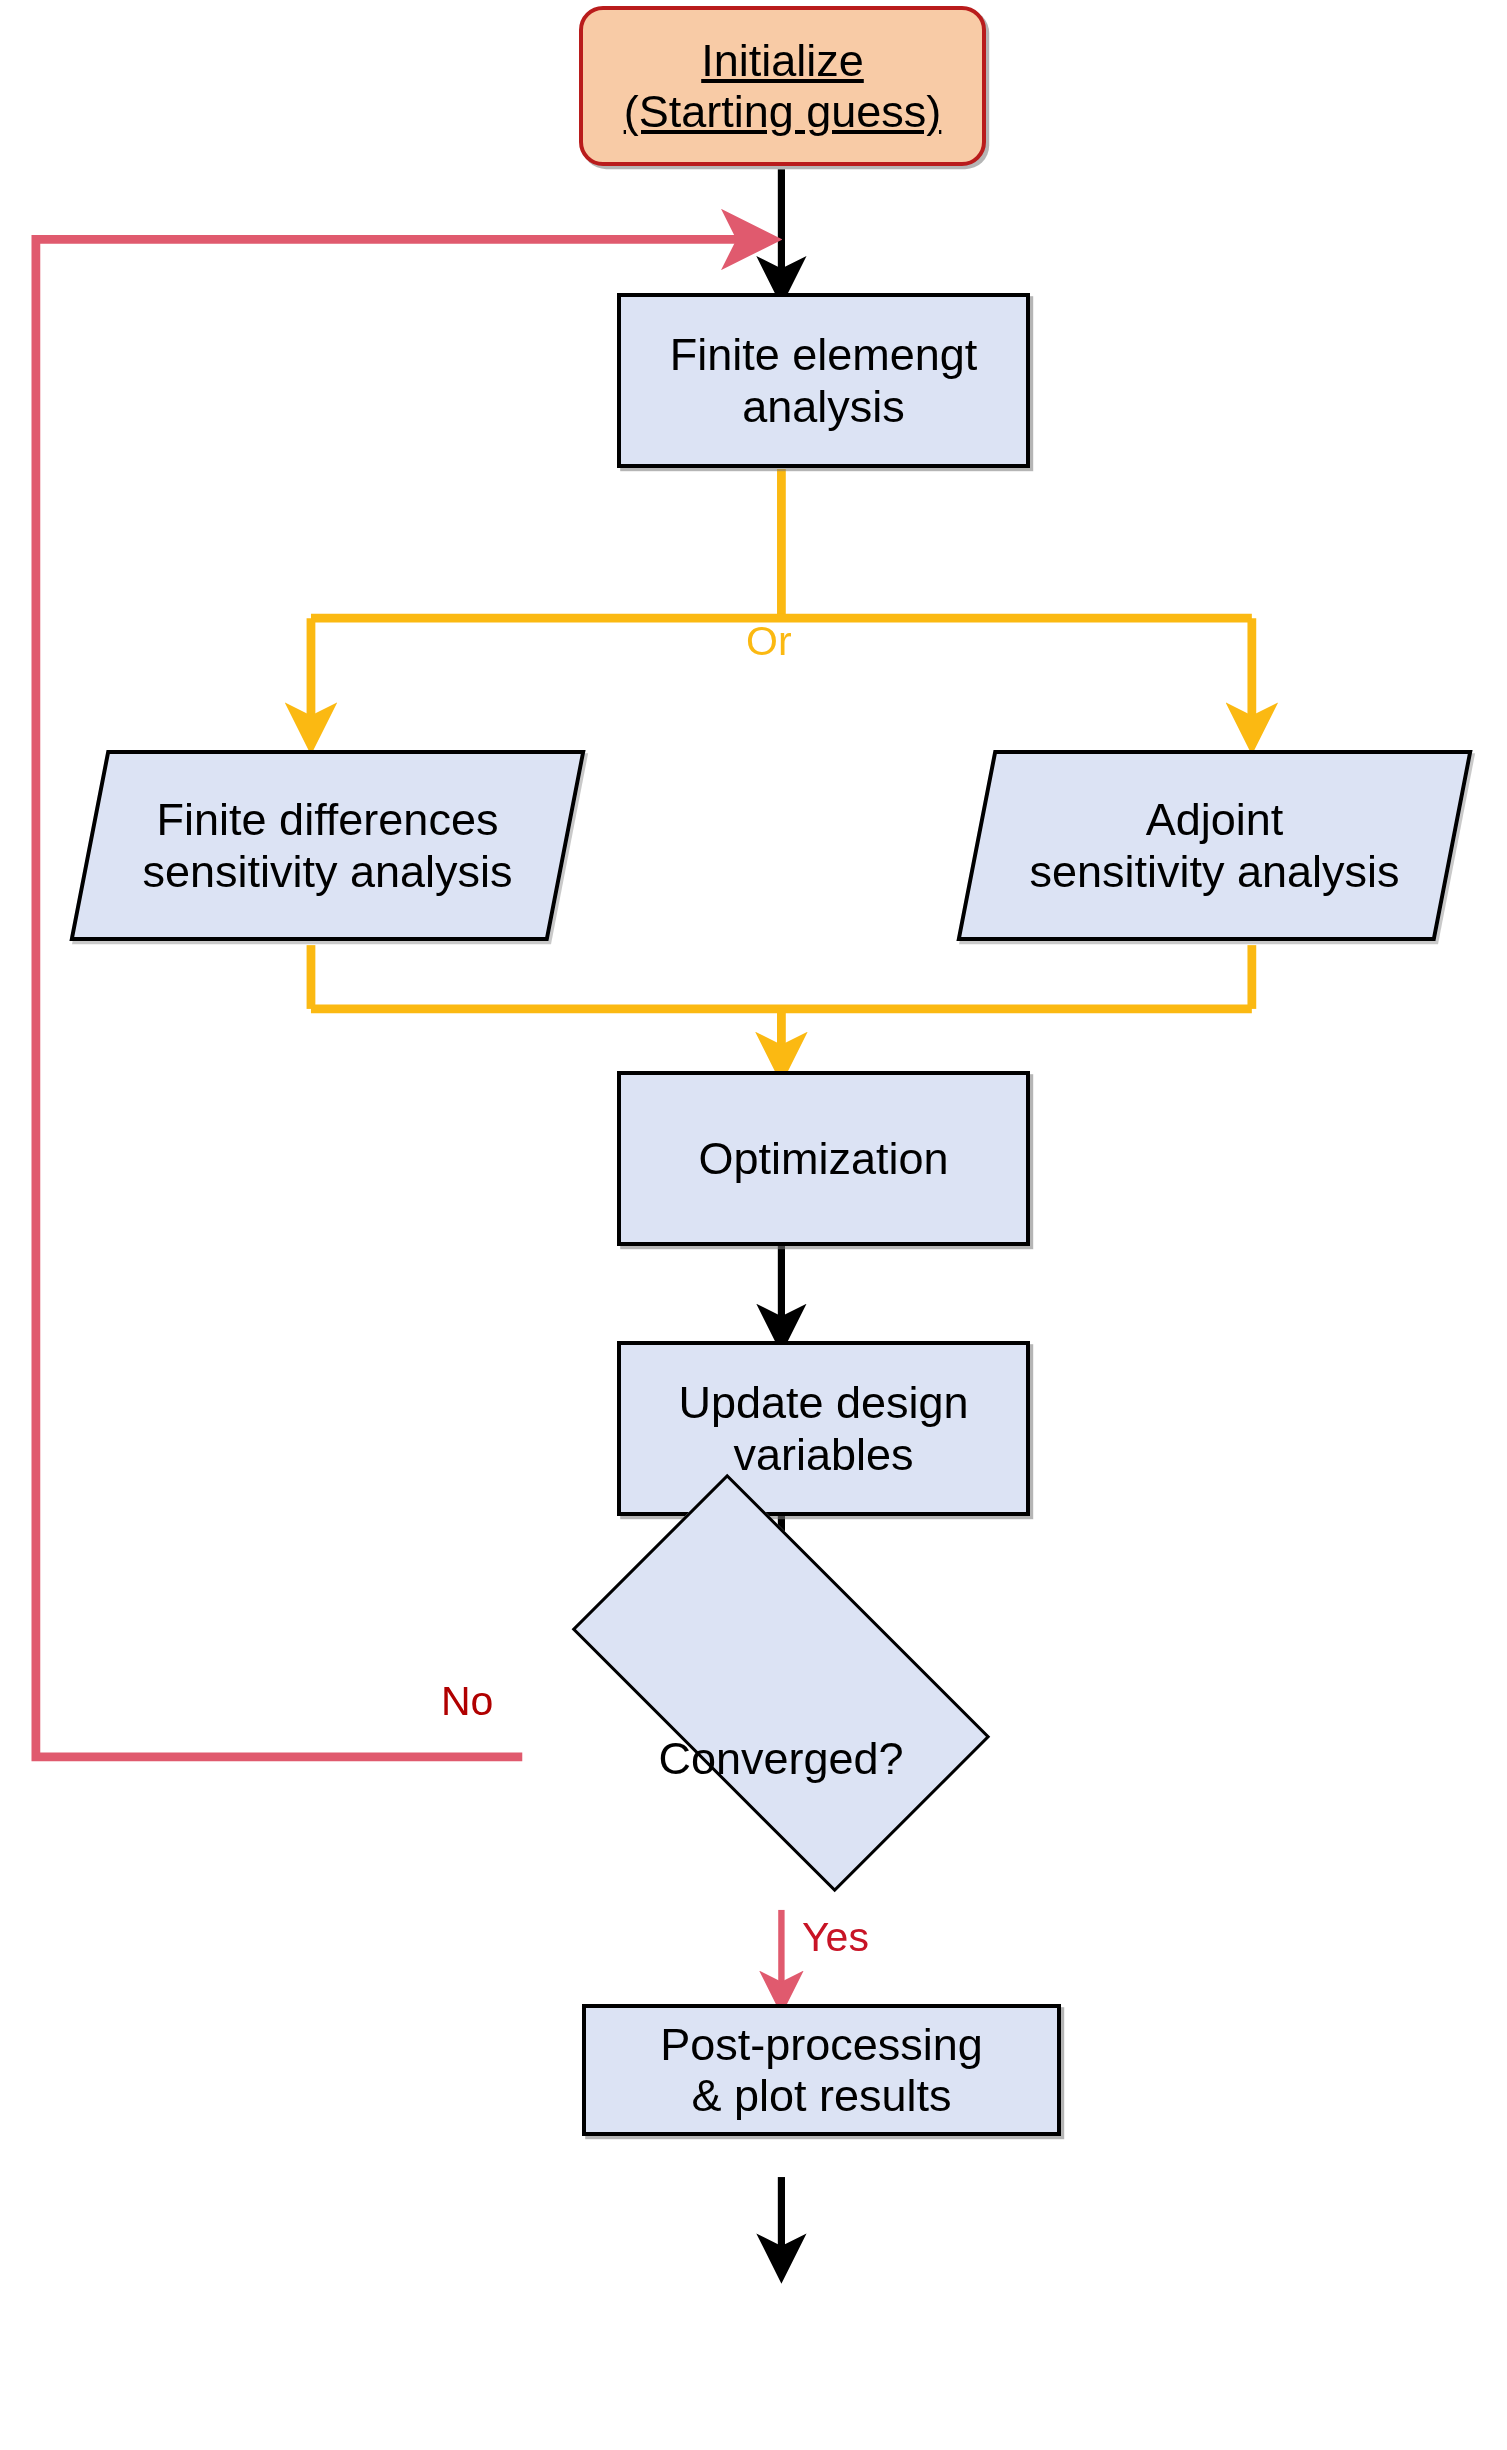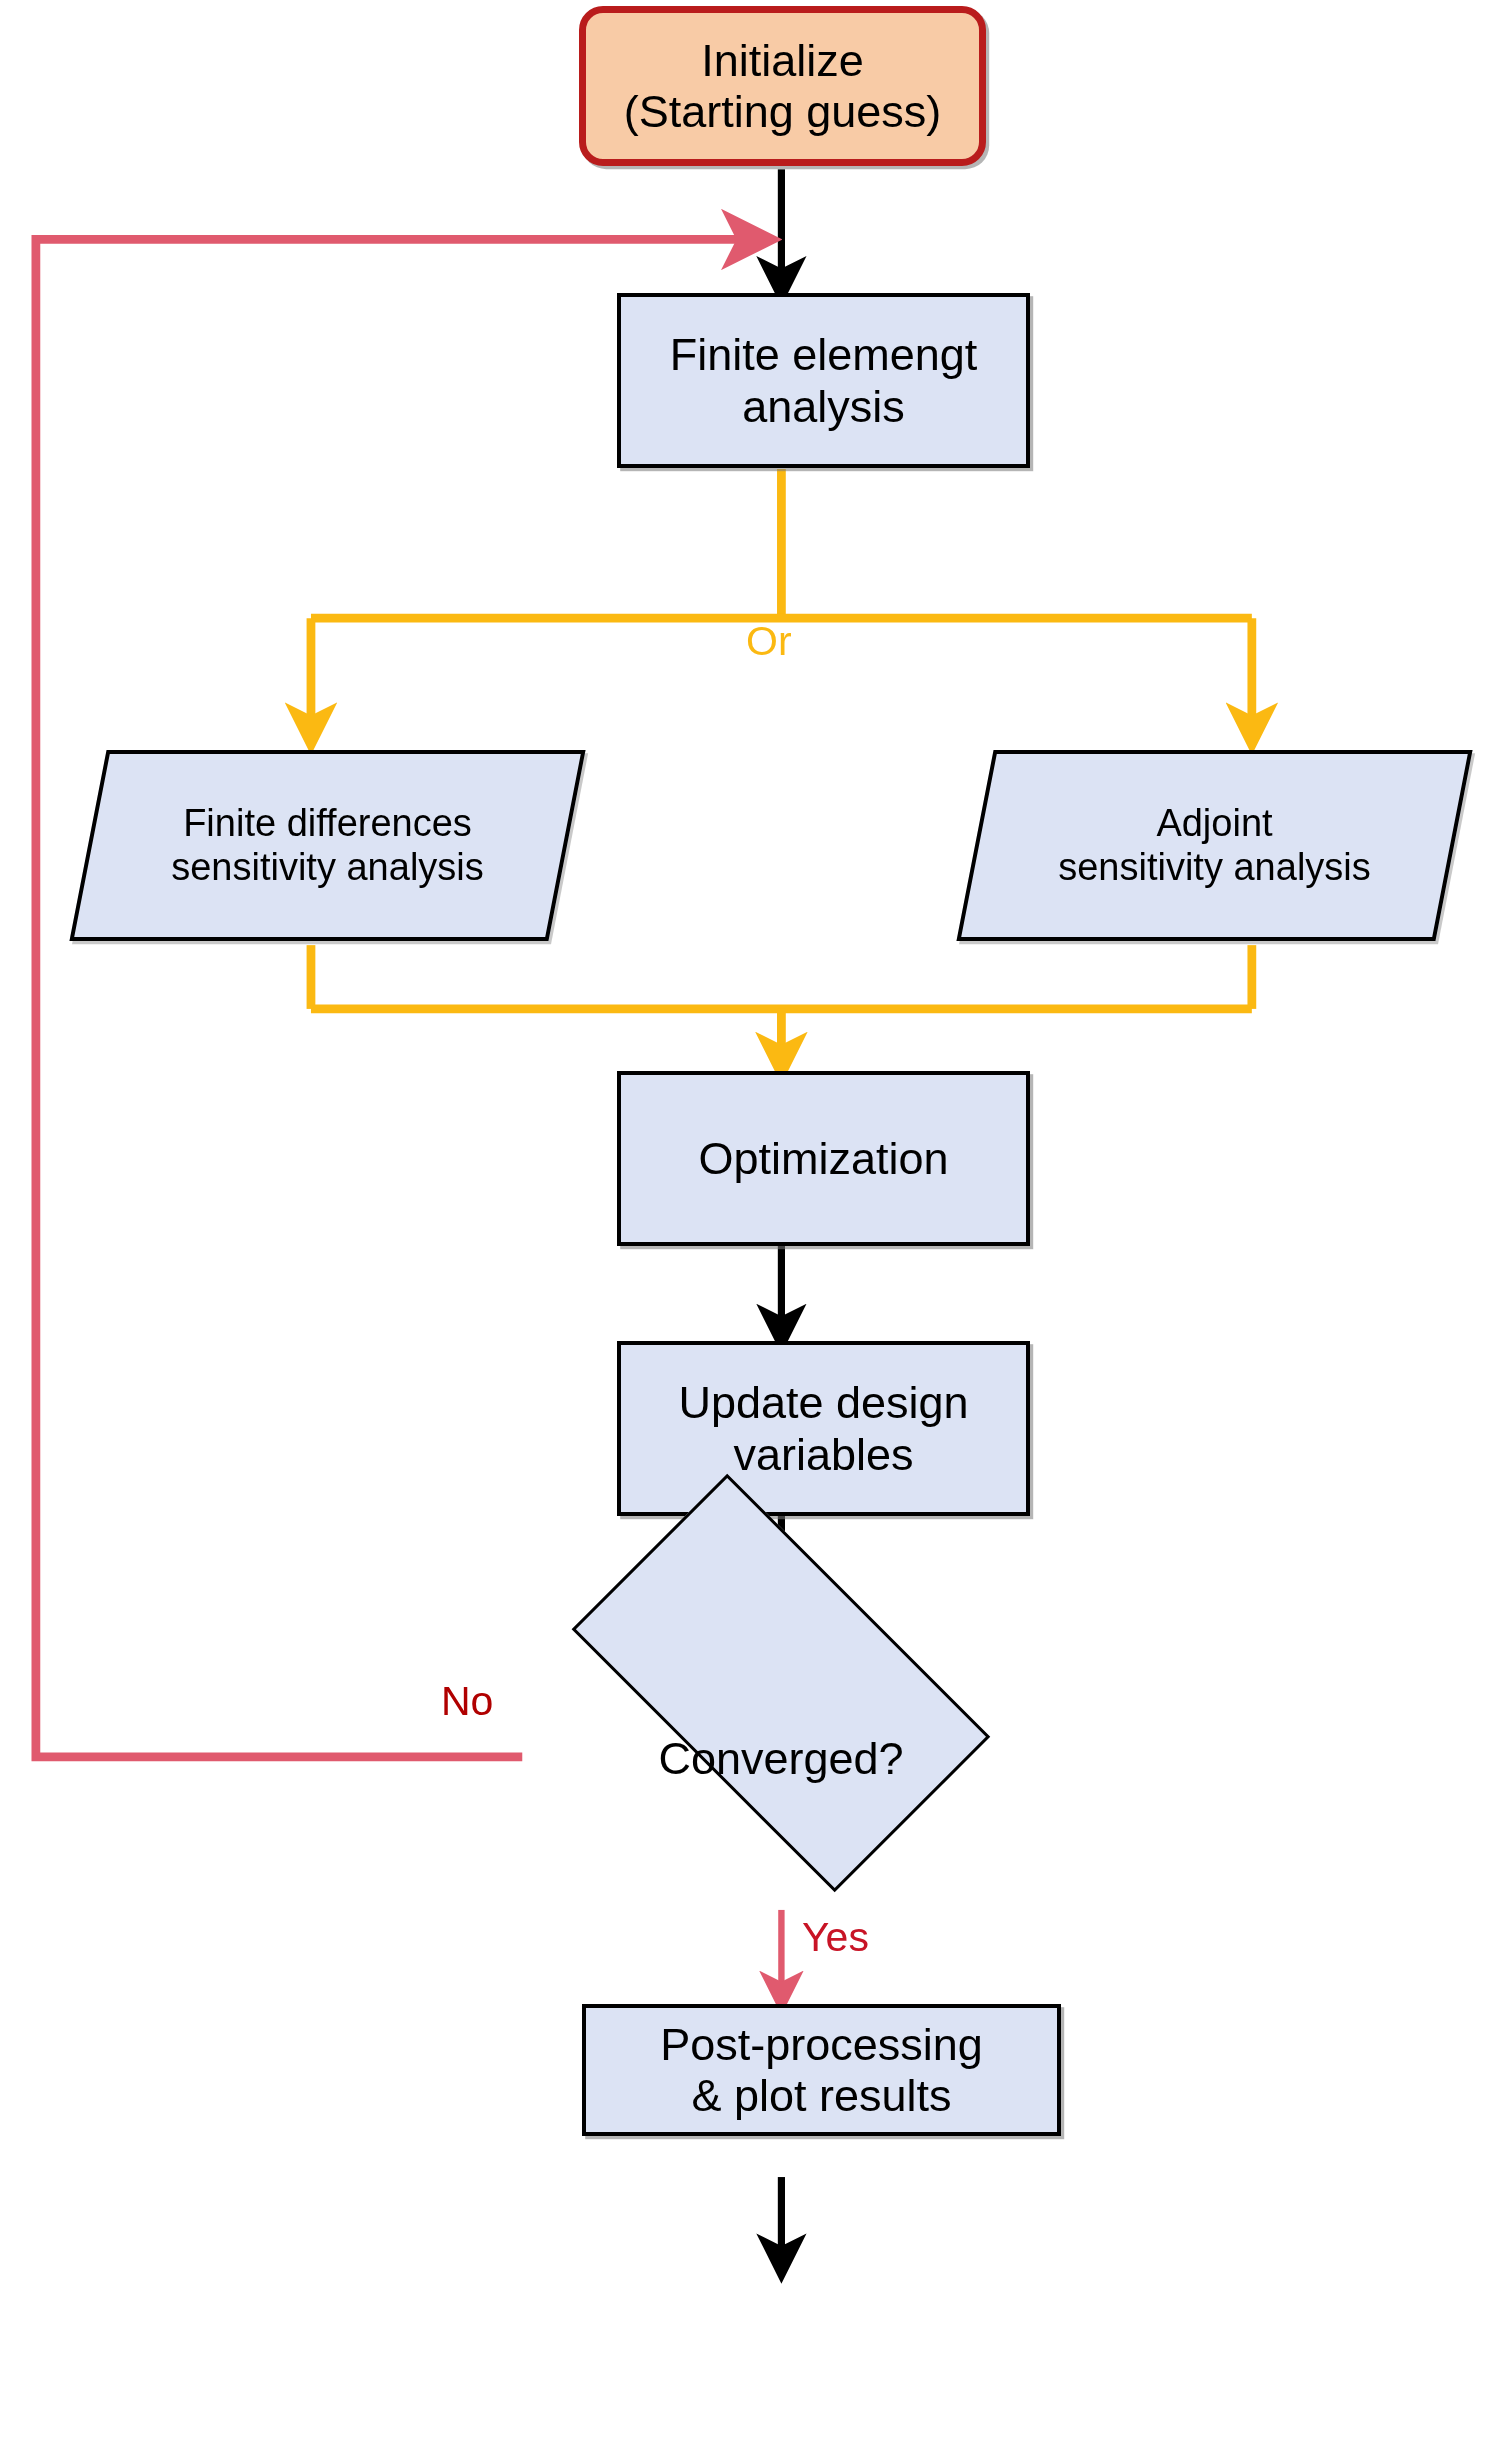--- a/index.html
+++ b/index.html
@@ -31,36 +31,37 @@
     display: flex;
     align-items: center;
     justify-content: center;
     text-align: center;
     color: #000000;
     line-height: 1.14;
     white-space: pre-line;
   }
   .node-terminal {
     background: #F8CBA6;
-    border: 7px solid #b91c1c;
+    border: 4px solid #b91c1c;
     border-radius: 24px;
     font-size: 45px;
     box-shadow: 3.2px 3.2px 0 rgba(120,120,120,0.55);
+    text-decoration: underline;
   }
   .node-process {
     background: #DCE3F4;
     border: 4px solid #000000;
     font-size: 45px;
     box-shadow: 3.2px 3.2px 0 rgba(120,120,120,0.55);
     margin-left: 44px;
   }
   .node-para {
     background: transparent;
     border: none;
-    font-size: 38px;
+    font-size: 45px;
     justify-content: center;
   }
   .node-para .para-shape {
     position: absolute;
     left: 0; top: 0;
     width: 100%; height: 100%;
     background: #DCE3F4;
     border: 4px solid #000000;
     box-sizing: border-box;
     transform: skewX(-11deg);

